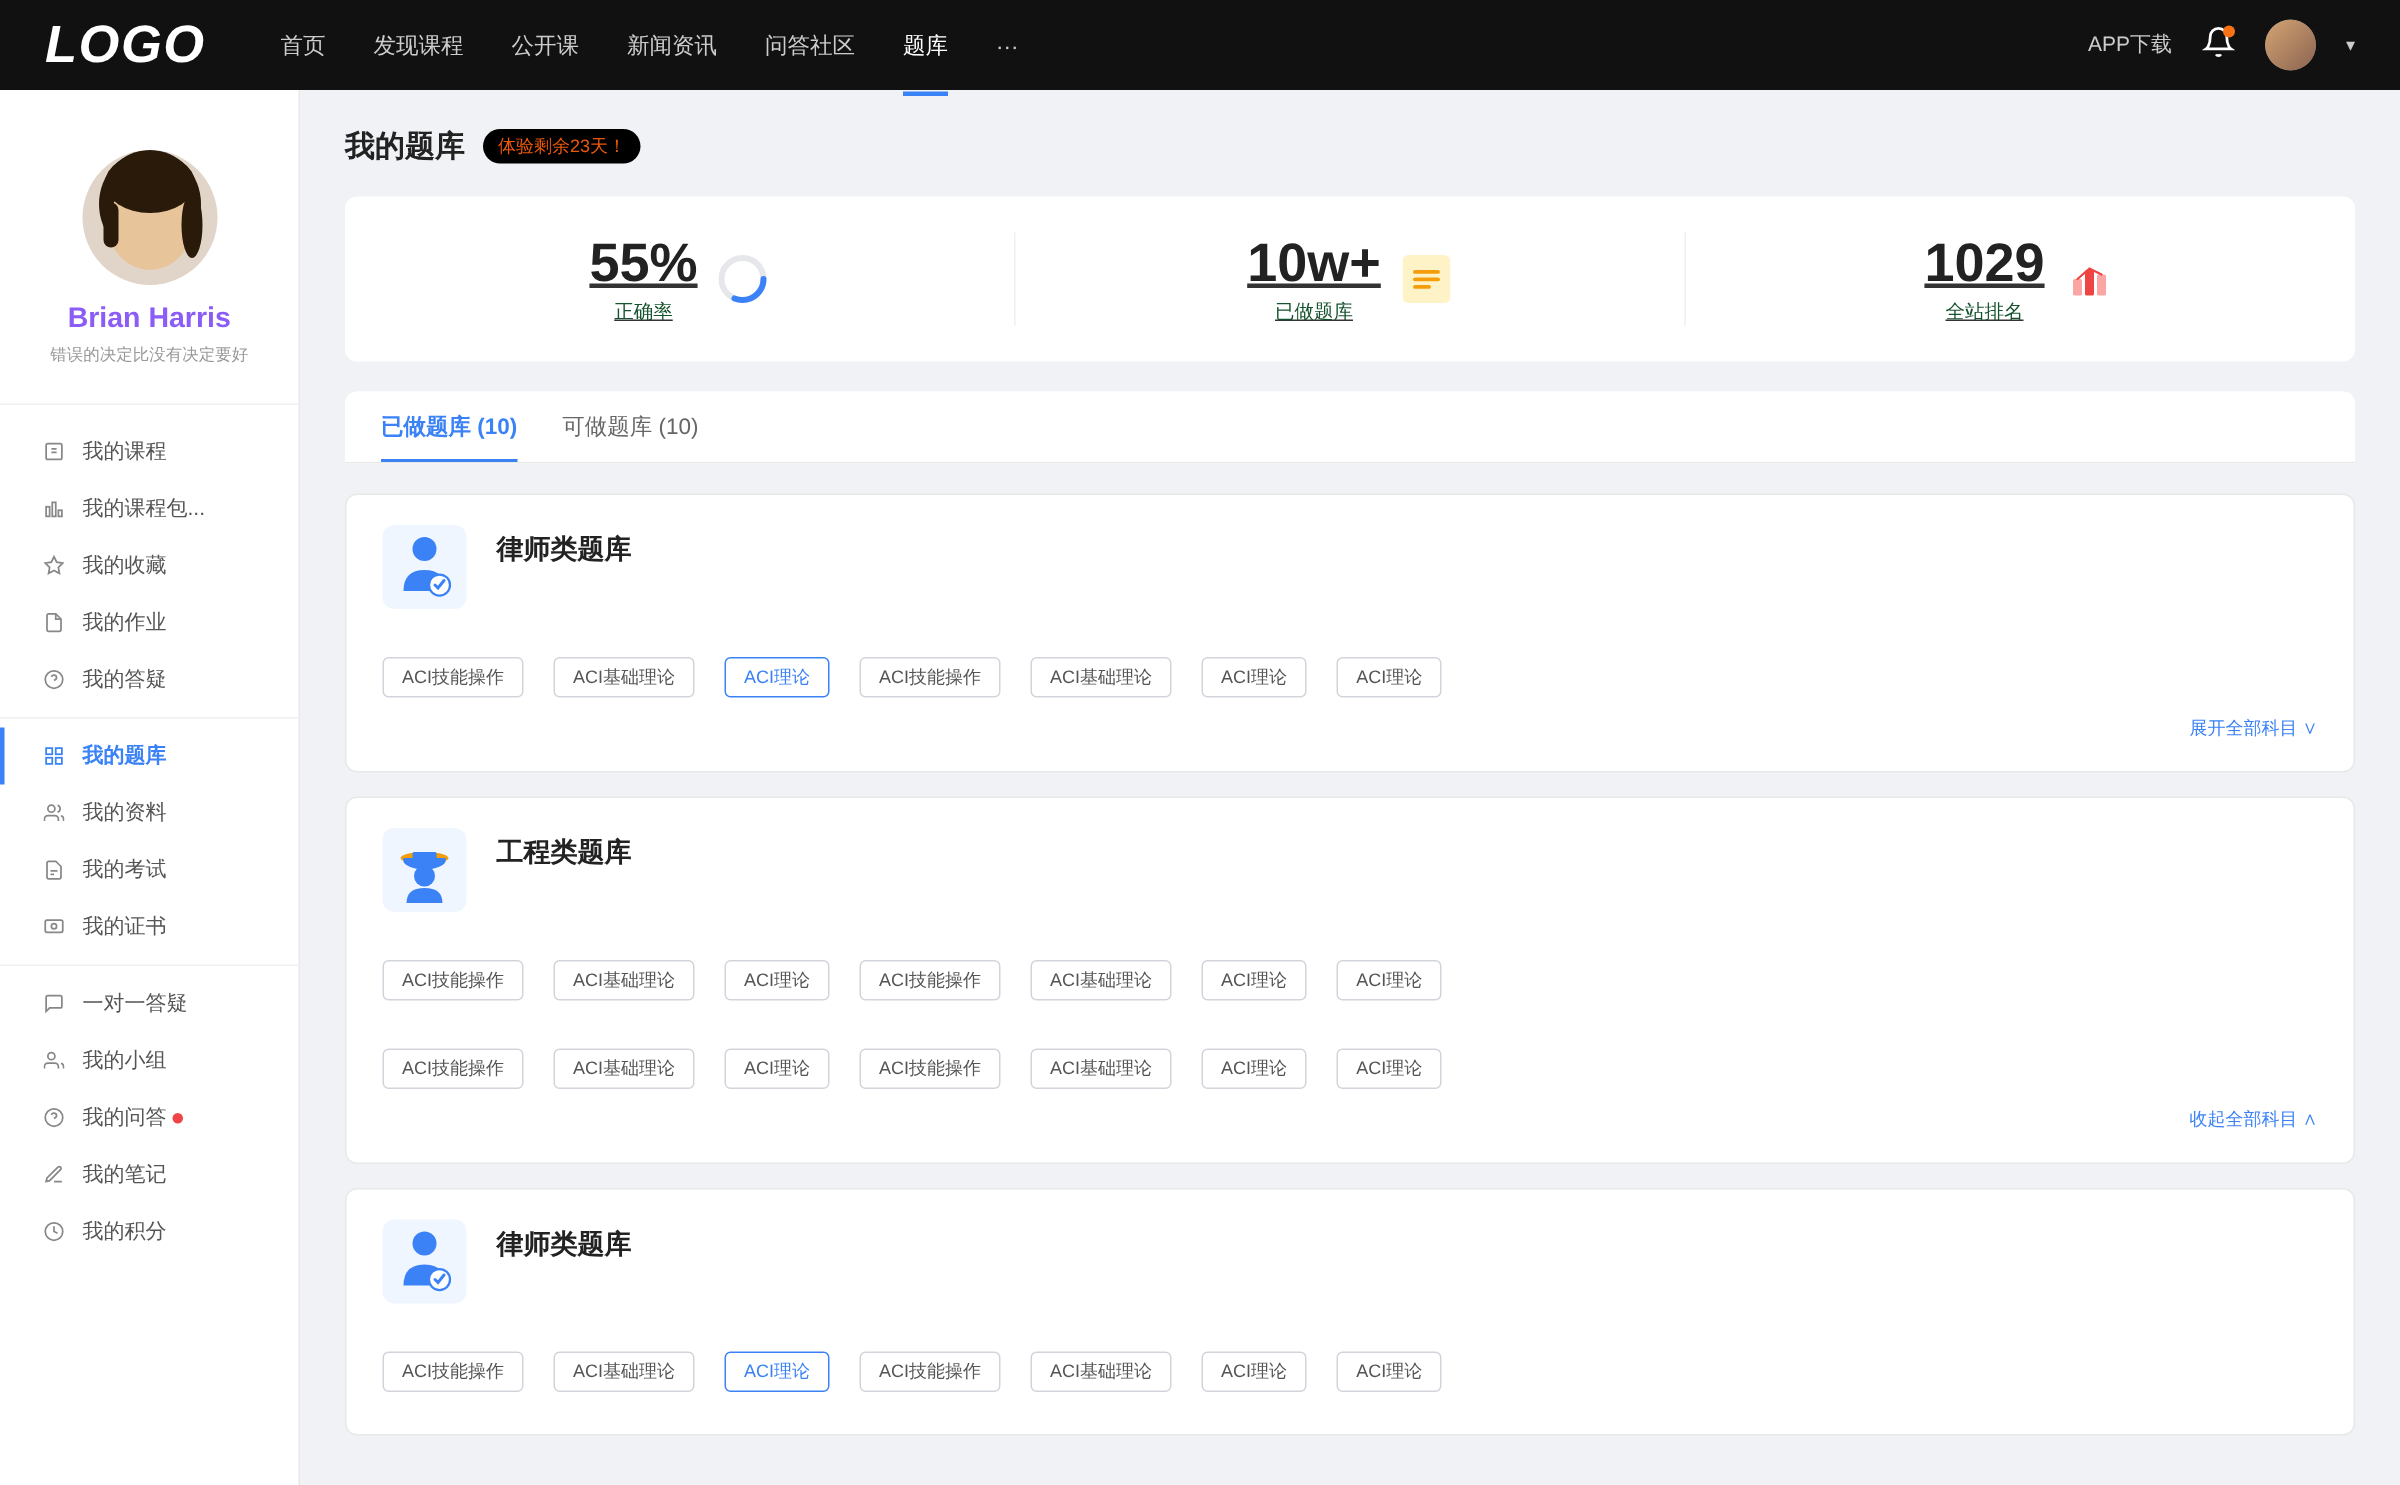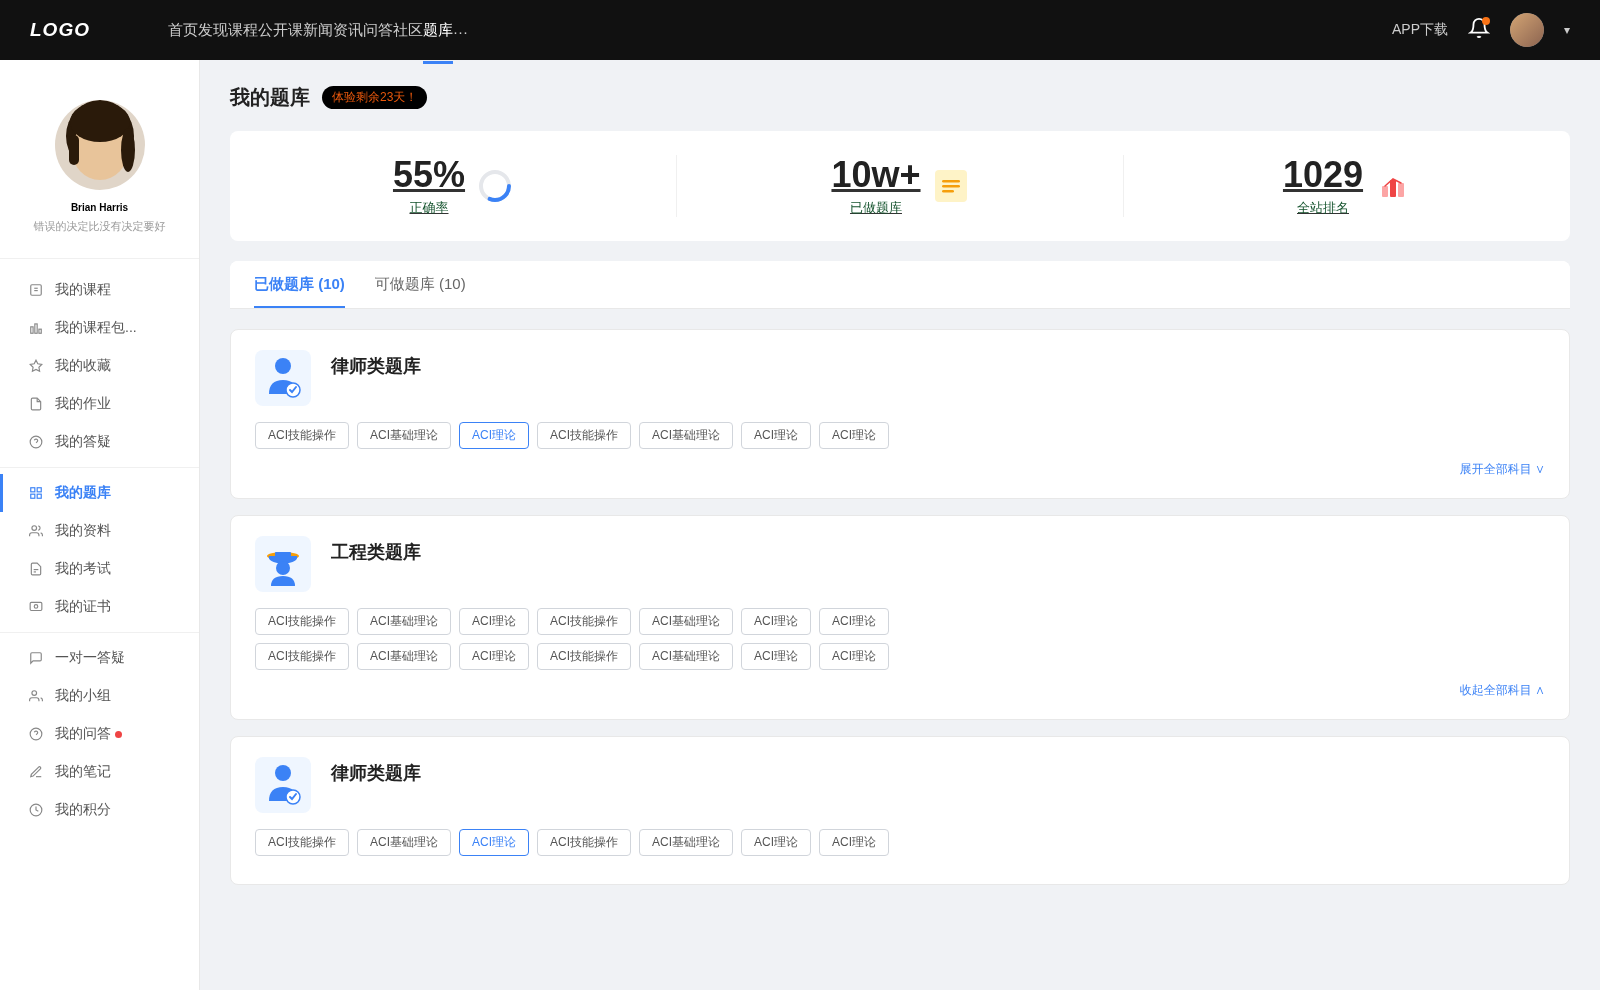--- a/index.html
+++ b/index.html
@@ -10,30 +10,31 @@
       background: #111;
       height: 60px;
       display: flex;
       align-items: center;
       padding: 0 30px;
       position: fixed;
       top: 0; left: 0; right: 0;
       z-index: 100;
     }
     .navbar-logo {
-      font-size: 19px;
+      font-size: 35px;
       font-weight: 900;
       color: #fff;
       letter-spacing: 1px;
-      margin-right: 78px;
+      margin-right: 50px;
       font-style: italic;
     }
     .navbar-nav {
       display: flex;
       align-items: flex-end;
+      gap: 32px;
       flex: 1;
     }
     .navbar-nav-item {
       color: #ccc;
       font-size: 15px;
       cursor: pointer;
       padding: 4px 0;
       position: relative;
     }
     .navbar-nav-item.active {
@@ -113,23 +114,23 @@
     }
     .avatar-circle {
       width: 90px; height: 90px;
       border-radius: 50%;
       background: #e0d5c8;
       margin: 0 auto 12px;
       overflow: hidden;
       position: relative;
     }
     .sidebar-name {
-      font-size: 10px;
+      font-size: 19px;
       font-weight: 600;
-      color: #000000;
+      color: #8b5cf6;
       margin-bottom: 6px;
     }
     .sidebar-motto {
       font-size: 11px;
       color: #999;
       line-height: 1.4;
     }
     .sidebar-menu {
       padding: 12px 0;
     }
@@ -301,22 +302,23 @@
     }
     .qbank-title {
       font-size: 18px;
       font-weight: 600;
       color: #222;
       padding-top: 4px;
     }
     .qbank-tags {
       display: flex;
       flex-wrap: wrap;
-      gap: 8px;
+      gap: 20px;
       margin-bottom: 8px;
+      margin-top: 32px;
     }
     .tag {
       padding: 4px 12px;
       border-radius: 4px;
       font-size: 12px;
       border: 1px solid #d1d5db;
       color: #555;
       cursor: pointer;
     }
     .tag.active {

